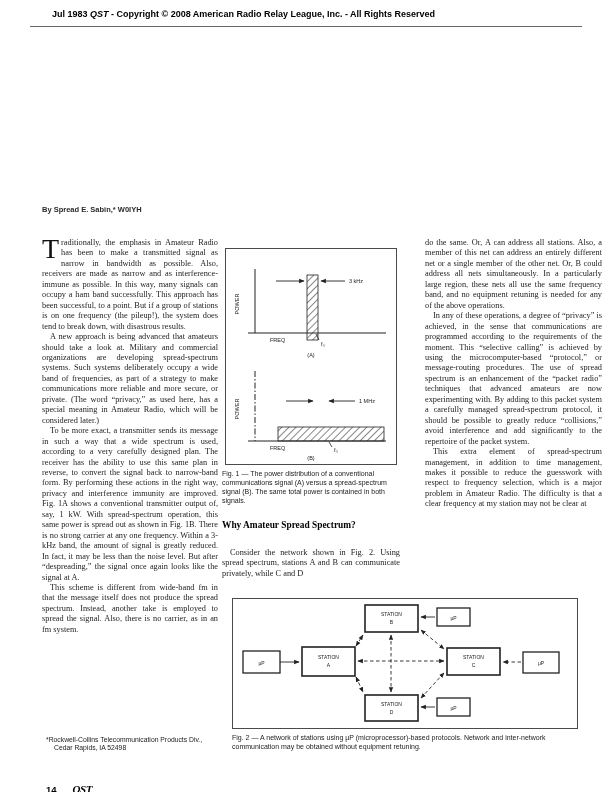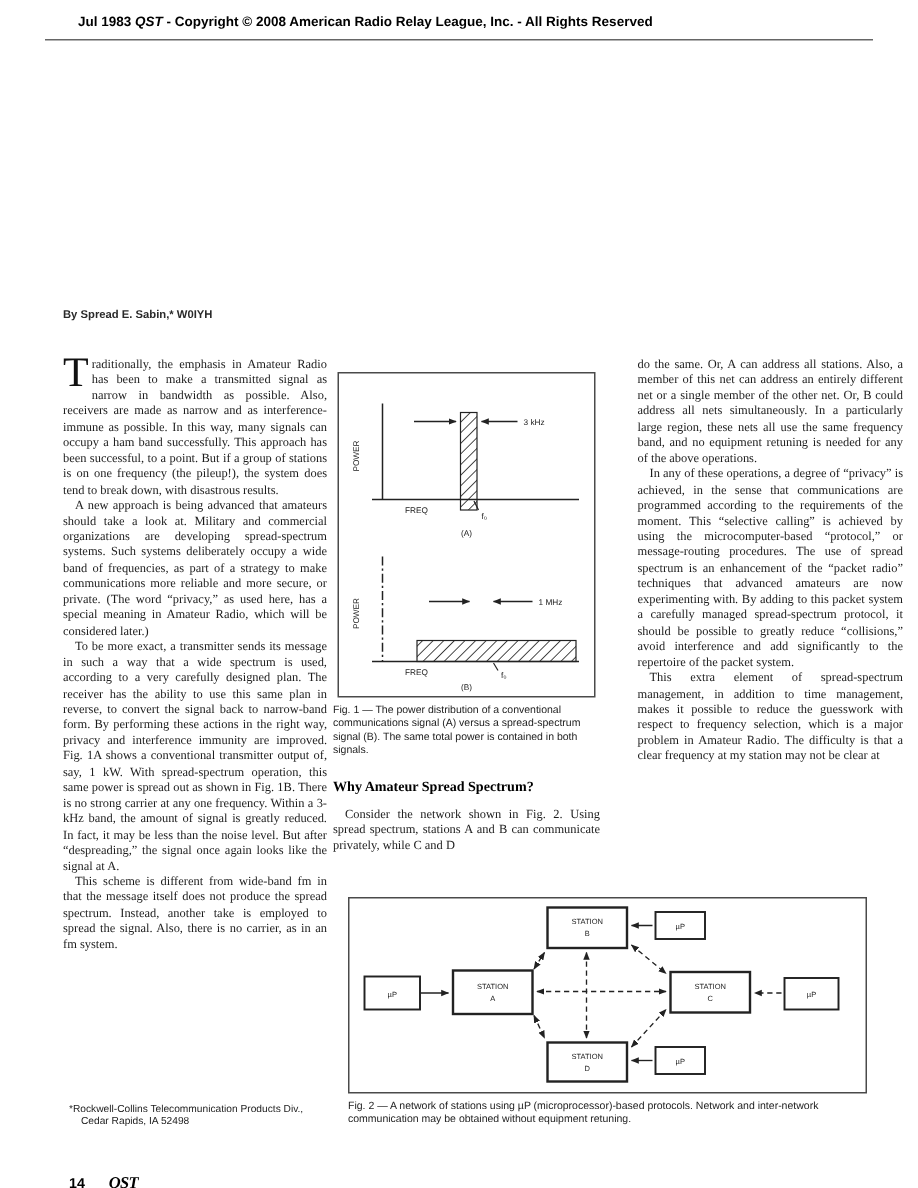--- a/index.html
+++ b/index.html
@@ -42,21 +42,21 @@
   }
   .figbox {
     border:1px solid #4a4a4a; width:172px; margin:8px 0 0 3px; background:#fff;
   }
   .figcaption {
     font-family:"Liberation Sans", sans-serif; font-size:7px; line-height:8.7px;
     text-align:left; margin-top:5px; color:#222;
   }
   .sechead {
     font-family:"Liberation Serif", serif; font-weight:bold; font-size:9.4px;
-    margin-top:15px; margin-bottom:7px; text-align:left; color:#000;
+    margin-top:15px; margin-bottom:17px; text-align:left; color:#000;
   }
   .fig2box {
     position:absolute; left:232px; top:598px; width:346px; height:131px;
     border:1px solid #4a4a4a; background:#fff;
   }
   .fig2caption {
     position:absolute; left:232px; top:734px; width:348px;
     font-family:"Liberation Sans", sans-serif; font-size:7px; line-height:8.7px; color:#222;
     text-align:left;
   }

